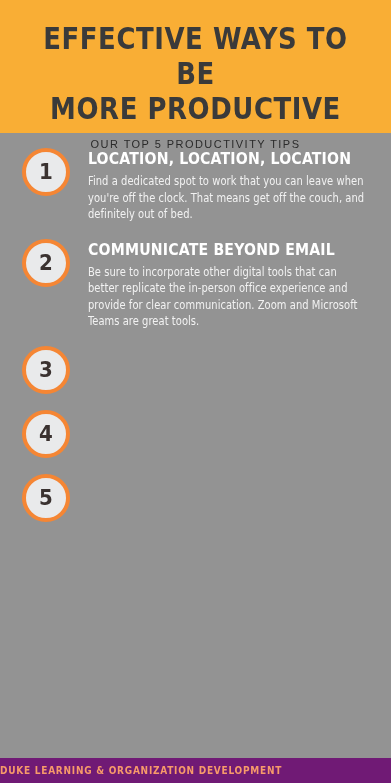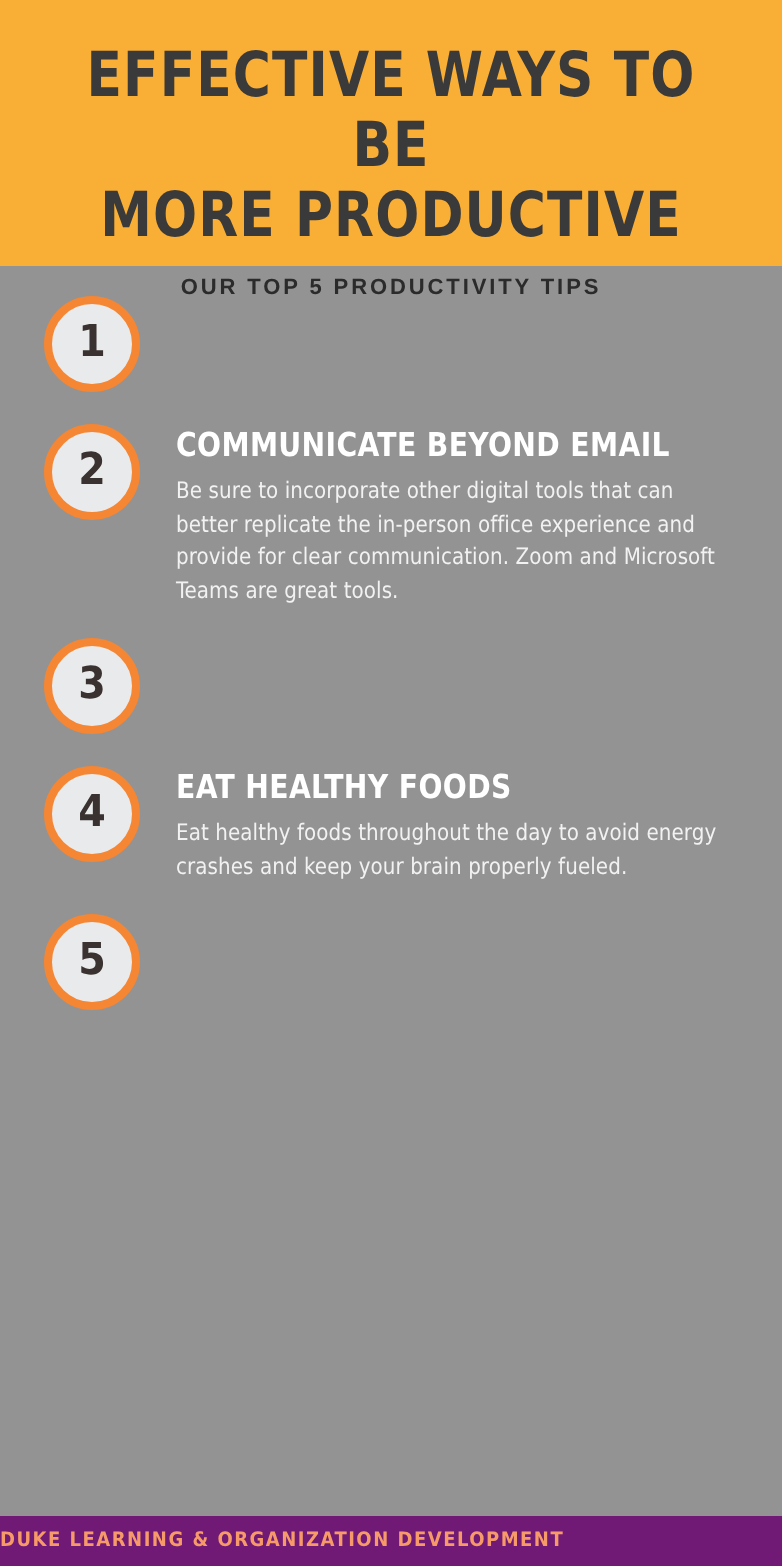--- a/index.html
+++ b/index.html
@@ -43,21 +43,21 @@
     letter-spacing: 0.6px;
     text-align: center;
     text-transform: uppercase;
     transform: scaleX(0.93);
     white-space: pre-line;
     margin: 0;
   }
   .header-subtitle {
     color: #2b2b2b;
     font-family: "Liberation Sans", sans-serif;
-    font-weight: bold;
+    font-weight: normal;
     font-size: 11px;
     letter-spacing: 1.45px;
     text-transform: uppercase;
     text-align: left;
     margin-top: 12px;
   }
 
   
   .tips {
     flex: 1 1 auto;
@@ -145,20 +145,24 @@
 MORE PRODUCTIVE</h1>
     <div class="header-subtitle">OUR TOP 5 PRODUCTIVITY TIPS</div>
   </div>
 
   <div class="tips">
 
     <div class="tip">
       <div class="tip-badge">
         <span class="tip-number">1</span>
       </div>
+      <div class="tip-body">
+        <div class="tip-heading">LOCATION, LOCATION, LOCATION</div>
+        <p class="tip-text">Find a dedicated spot to work that you can leave when you're off the clock. That means get off the couch, and definitely out of bed.</p>
+      </div>
     </div>
 
     <div class="tip">
       <div class="tip-badge">
         <span class="tip-number">2</span>
       </div>
       <div class="tip-body">
         <div class="tip-heading">COMMUNICATE BEYOND EMAIL</div>
         <p class="tip-text">Be sure to incorporate other digital tools that can better replicate the in-person office experience and provide for clear communication. Zoom and Microsoft Teams are great tools.</p>
       </div>
@@ -167,24 +171,20 @@
     <div class="tip">
       <div class="tip-badge">
         <span class="tip-number">3</span>
       </div>
     </div>
 
     <div class="tip">
       <div class="tip-badge">
         <span class="tip-number">4</span>
       </div>
-      <div class="tip-body">
-        <div class="tip-heading">EAT HEALTHY FOODS</div>
-        <p class="tip-text">Eat healthy foods throughout the day to avoid energy crashes and keep your brain properly fueled.</p>
-      </div>
     </div>
 
     <div class="tip">
       <div class="tip-badge">
         <span class="tip-number">5</span>
       </div>
     </div>
 
   </div>
 

